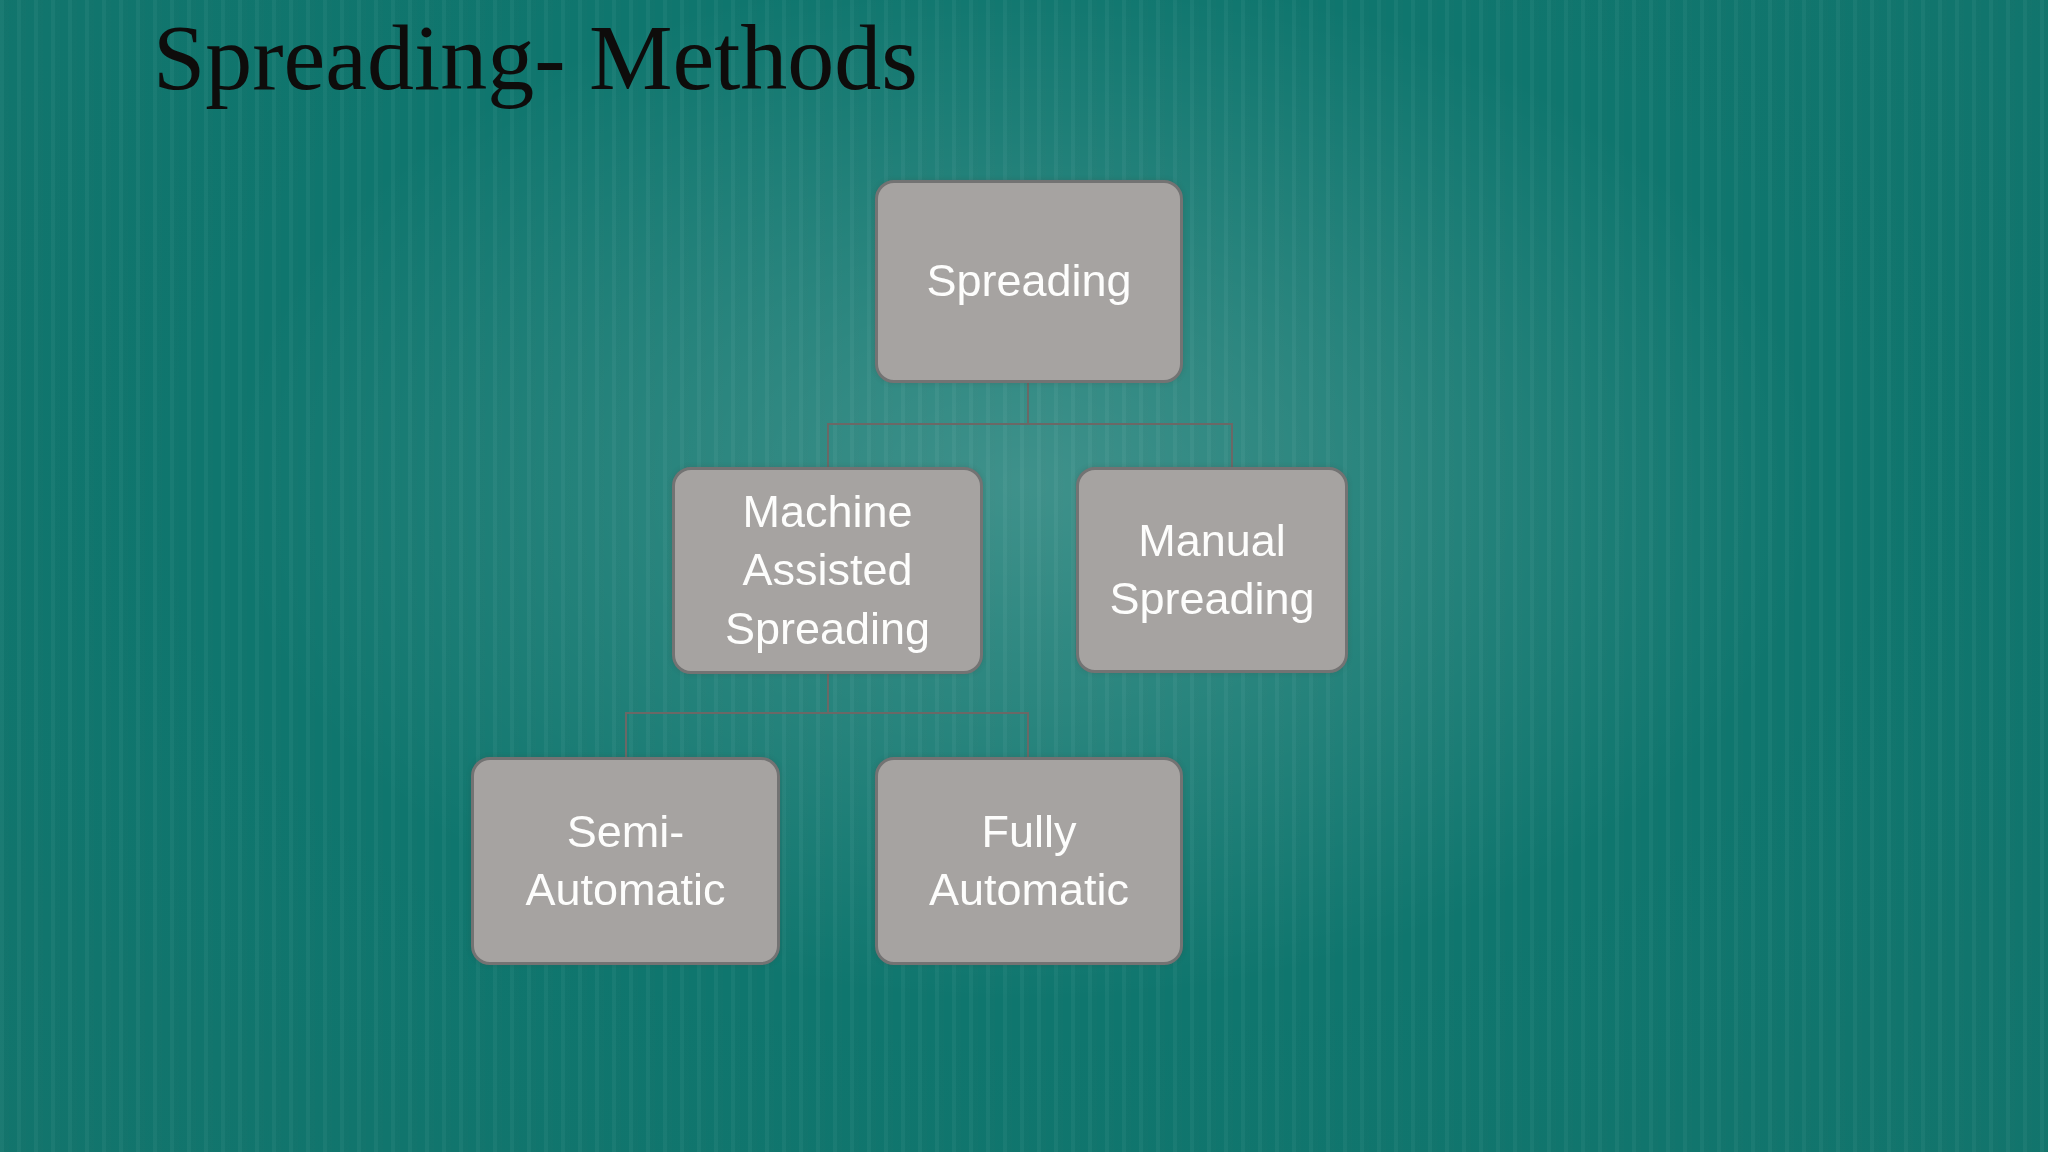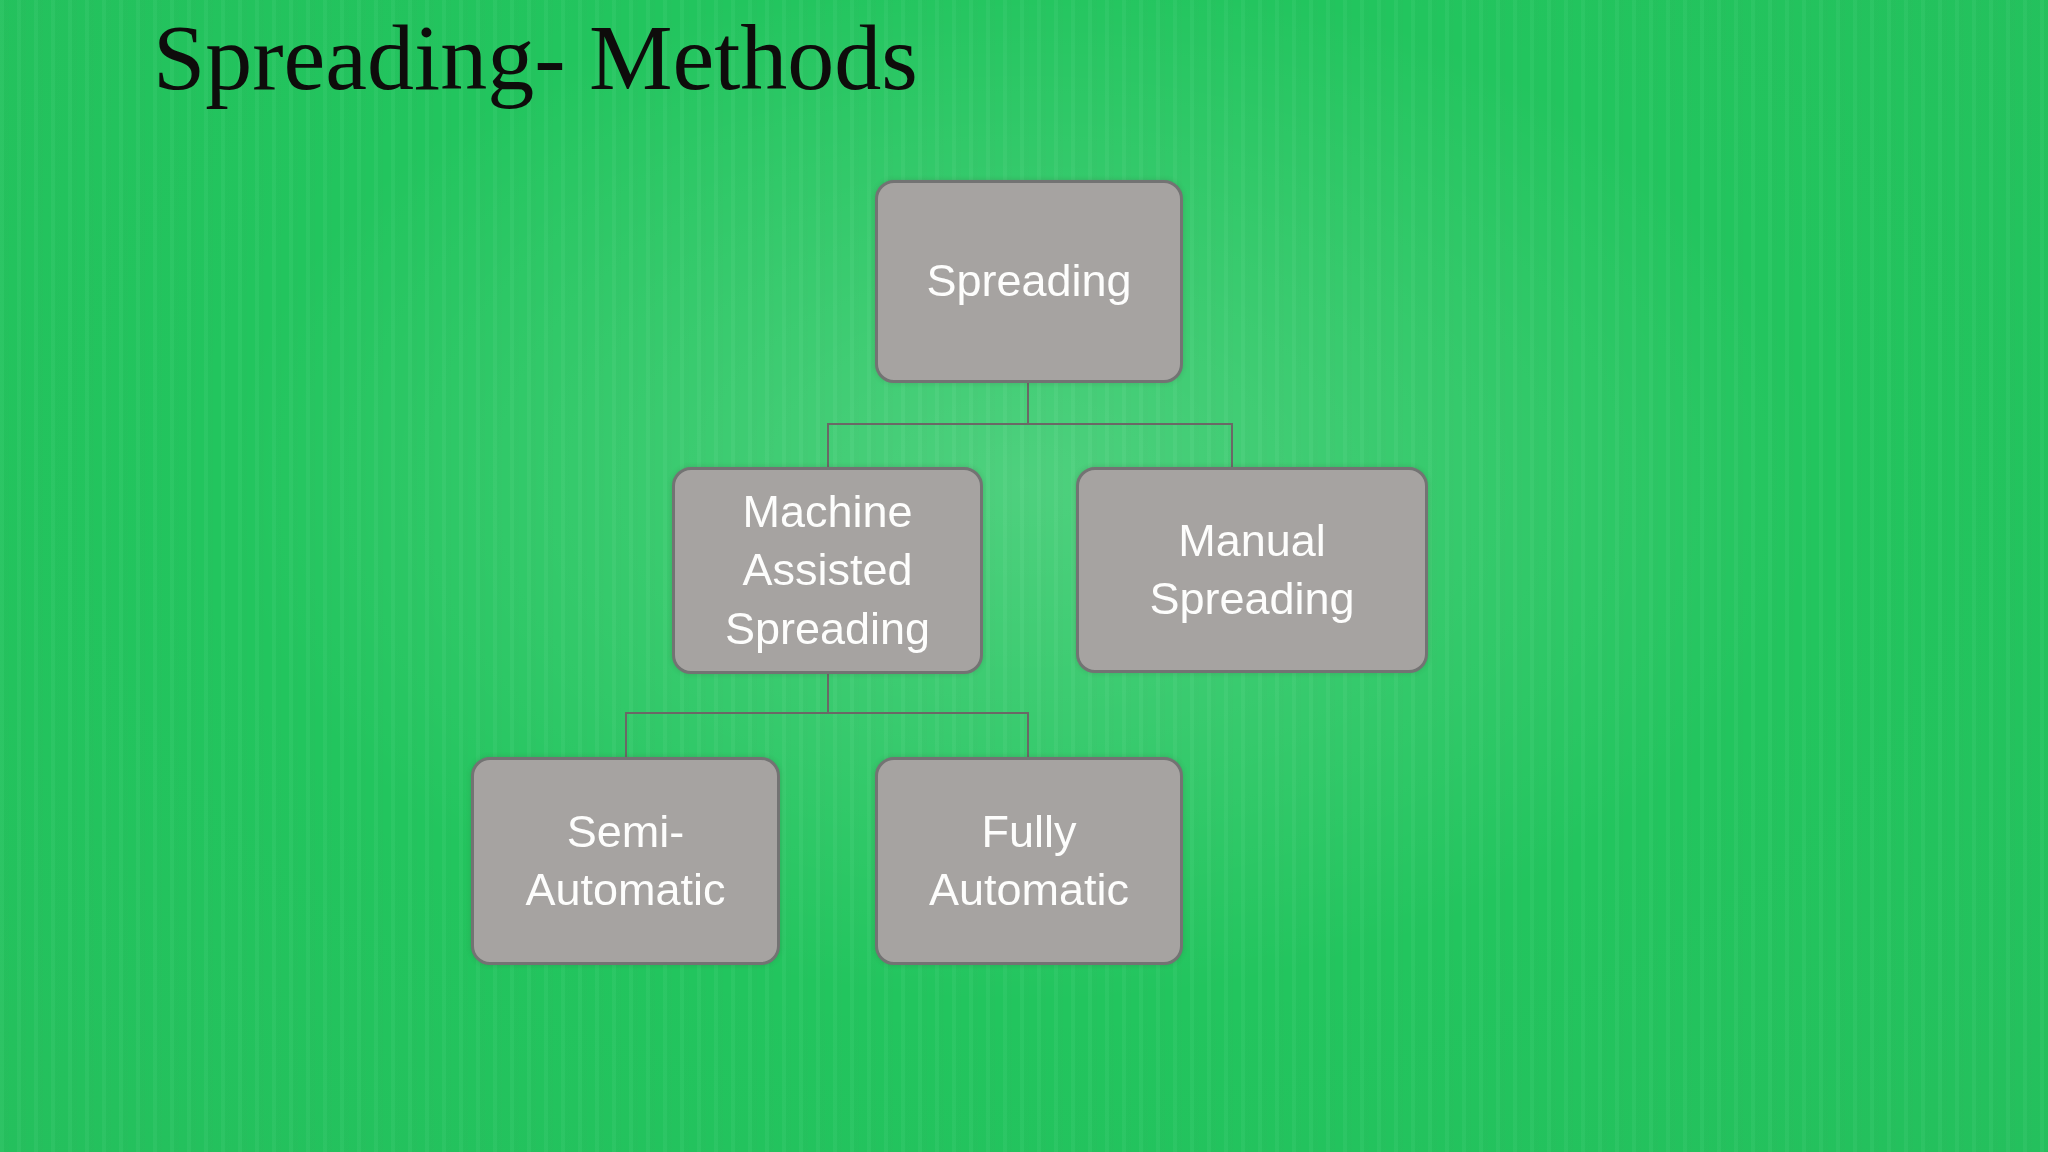--- a/index.html
+++ b/index.html
@@ -8,21 +8,21 @@
     width: 2048px;
     height: 1152px;
     overflow: hidden;
     font-family: "Liberation Sans", sans-serif;
   }
 
   .slide {
     position: relative;
     width: 2048px;
     height: 1152px;
-    background-color: #22c55e;
+    background-color: #0f766e;
   }
 
   
   .slide::before {
     content: "";
     position: absolute;
     inset: 0;
     background:
       repeating-linear-gradient(90deg,
         rgba(255,255,255,0.045) 0px, rgba(255,255,255,0.045) 4px,
@@ -64,21 +64,21 @@
 
   .node .node-label {
     color: #fdfdfc;
     font-size: 45px;
     line-height: 1.3;
     font-weight: 400;
   }
 
   .node-root { left: 875px; top: 180px; width: 308px; height: 203px; }
   .node-l2a  { left: 672px; top: 467px; width: 311px; height: 207px; }
-  .node-l2b  { left: 1076px; top: 467px; width: 352px; height: 206px; }
+  .node-l2b  { left: 1076px; top: 467px; width: 272px; height: 206px; }
   .node-l3a  { left: 471px; top: 757px; width: 309px; height: 208px; justify-content: flex-end; }
   .node-l3b  { left: 875px; top: 757px; width: 308px; height: 208px; text-align: center; }
 
   .connector {
     position: absolute;
     background-color: #6b6866;
   }
   .conn-root-stem   { left: 1027px; top: 383px; width: 2px;   height: 42px; }
   .conn-h1          { left: 827px;  top: 423px; width: 406px; height: 2px;  }
   .conn-l2a-drop    { left: 827px;  top: 423px; width: 2px;   height: 46px; }

